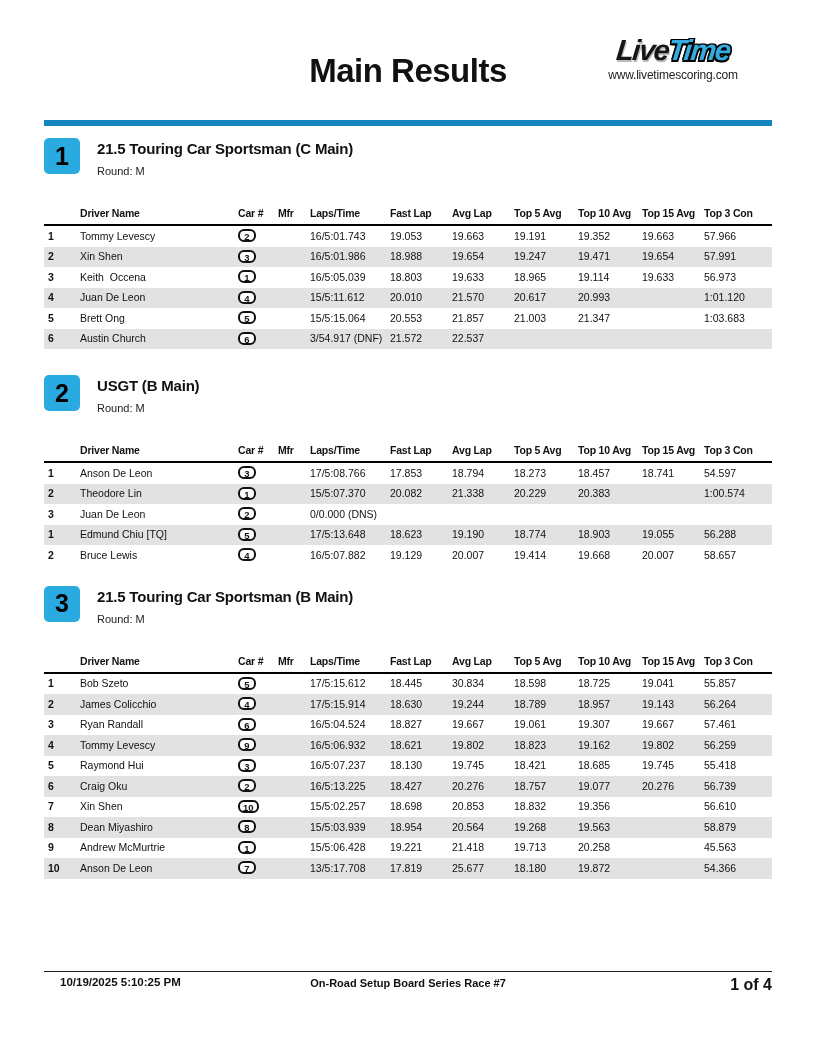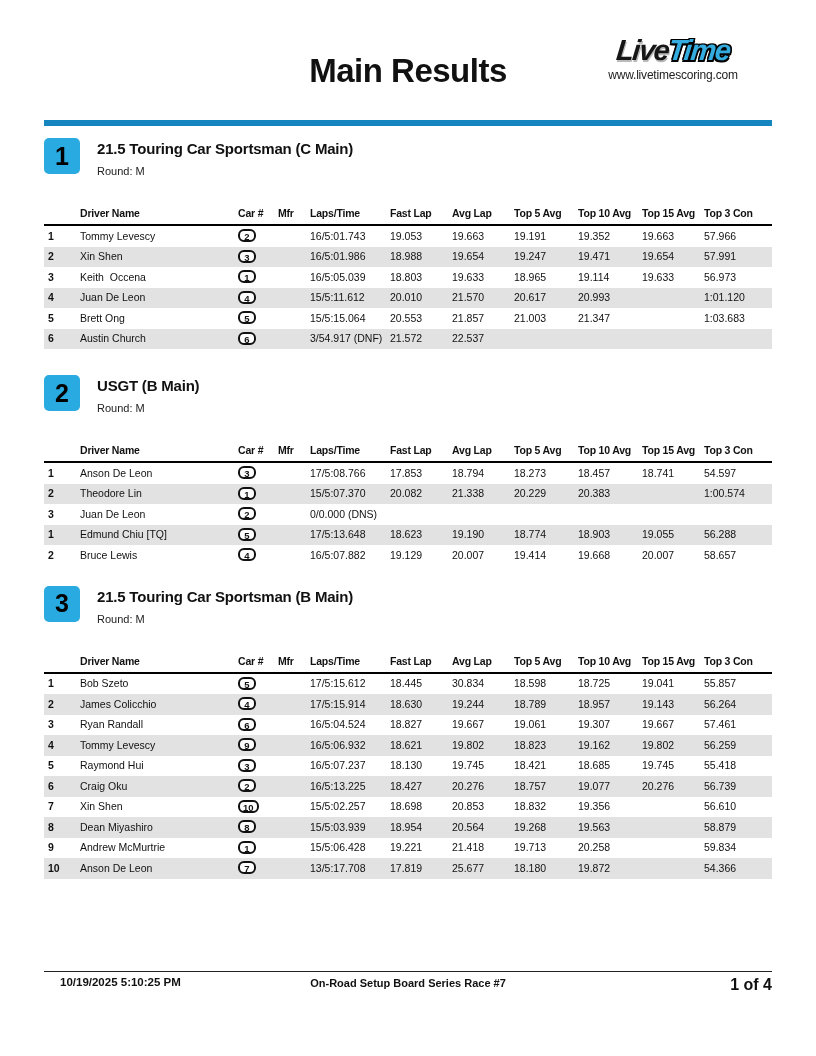--- a/index.html
+++ b/index.html
@@ -470,21 +470,21 @@
     <td class="pos">9</td>
     <td>Andrew McMurtrie</td>
     <td><span class="car-badge">1</span></td>
     <td></td>
     <td>15/5:06.428</td>
     <td>19.221</td>
     <td>21.418</td>
     <td>19.713</td>
     <td>20.258</td>
     <td></td>
-    <td>59.834</td>
+    <td>45.563</td>
   </tr>
 
   <tr>
     <td class="pos">10</td>
     <td>Anson De Leon</td>
     <td><span class="car-badge">7</span></td>
     <td></td>
     <td>13/5:17.708</td>
     <td>17.819</td>
     <td>25.677</td>

